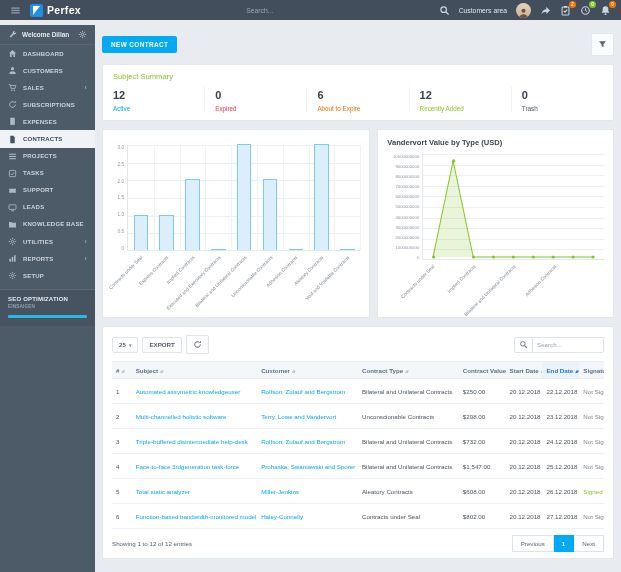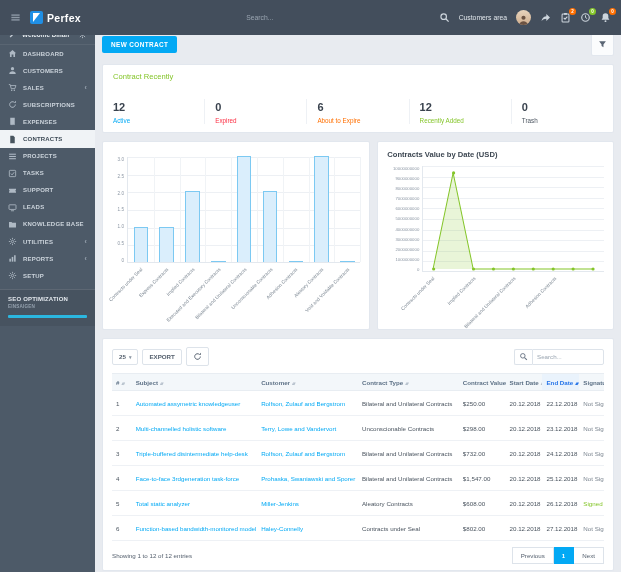--- a/index.html
+++ b/index.html
@@ -1,20 +1,20 @@
 <!DOCTYPE html>
 <html><head>
 <meta charset="utf-8">
 <style>
   * { margin:0; padding:0; box-sizing:border-box; }
   html,body { width:621px; height:572px; overflow:hidden; }
   body { font-family:"Liberation Sans",sans-serif; background:#e8ebf0; position:relative; color:#4a545f; }
 
   
-  .navbar { position:absolute; top:0; left:0; right:0; height:35px; background:#434e5c;
+  .navbar { position:absolute; top:0; left:0; right:0; height:20px; background:#434e5c;
             display:flex; align-items:center; padding:0 10px; z-index:30; }
   .nav-left { display:flex; align-items:center; gap:9px; }
   .hamburger { color:#8e99a6; cursor:pointer; display:flex; }
   .brand { display:flex; align-items:center; gap:4px; }
   .brand-mark { width:13px; height:13px; border-radius:2px; background:#1f8fe5; position:relative; overflow:hidden; }
   .brand-mark:before { content:""; position:absolute; left:3px; top:2px; border-left:7px solid #fff;
                        border-bottom:9px solid transparent; }
   .brand-name { color:#fff; font-size:10.5px; font-weight:bold; letter-spacing:.3px; }
   .nav-search { flex:1; display:flex; justify-content:center; }
   .nav-search input { background:transparent; border:none; outline:none; color:#aab4bf; font-size:6.8px;
@@ -55,21 +55,21 @@
   .top-toolbar { display:flex; justify-content:space-between; align-items:center; margin-bottom:8px; }
   .btn-primary { background:#03a9f4; color:#fff; border:none; font-size:6.4px; font-weight:bold;
                  letter-spacing:.4px; padding:5px 9px; border-radius:2px; cursor:pointer; font-family:inherit; }
   .btn-filter { background:#fbfcfd; border:1px solid #e2e7ee; border-radius:2px; padding:3px 6px;
                 color:#5a6574; cursor:pointer; display:flex; align-items:center; }
 
   
   .summary { padding:7px 0 8px; }
   .summary-title { color:#84c529; font-size:7.6px; padding:0 10px; }
   .stats { display:flex; margin-top:6px; }
-  .stat { flex:1; padding:2px 10px 0; border-left:1px solid #eef1f5;margin-top:12px; }
+  .stat { flex:1; padding:2px 10px 0; border-left:1px solid #eef1f5; }
   .stat:first-child { border-left:none; }
   .stat-value { font-size:11px; font-weight:bold; color:#39424e; }
   .stat-label { font-size:6.3px; margin-top:4px; cursor:pointer; }
 
   
   .charts-row { display:flex; gap:7px; margin-top:8px; }
   .chart-panel { padding:8px 9px; height:189px; }
   .chart-panel.left { width:52.4%; }
   .chart-panel.right { flex:1; }
   .chart-title { font-size:7.6px; color:#3d4752; font-weight:bold; }
@@ -365,21 +365,21 @@
   <div class="top-toolbar">
     <button class="btn-primary">NEW CONTRACT</button>
     <button class="btn-filter">
       <span><svg width="9" height="9" viewBox="0 0 16 16">
             <path d="M2 2.4h12L9.7 7.9v5l-3.4-2.1V7.9z" fill="currentColor"></path>
           </svg></span>
     </button>
   </div>
 
   <div class="panel summary">
-    <div class="summary-title">Contract Recently</div>
+    <div class="summary-title">Subject Summary</div>
     <div class="stats" id="stats-row">
         <div class="stat">
           <div class="stat-value">12</div>
           <div class="stat-label" style="color: rgb(3, 169, 244);">Active</div>
         </div>
         <div class="stat">
           <div class="stat-value">0</div>
           <div class="stat-label" style="color: rgb(252, 45, 66);">Expired</div>
         </div>
         <div class="stat">
@@ -444,21 +444,21 @@
               <span class="xlabel" style="left: calc(50% - 74px);">Bilateral and Unilateral Contracts</span>
               <span class="xlabel" style="left: calc(61.1111% - 74px);">Unconscionable Contracts</span>
               <span class="xlabel" style="left: calc(72.2222% - 74px);">Adhesion Contracts</span>
               <span class="xlabel" style="left: calc(83.3333% - 74px);">Aleatory Contracts</span>
               <span class="xlabel" style="left: calc(94.4444% - 74px);">Void and Voidable Contracts</span>
             </div>
         </div>
       </div>
     </div>
     <div class="panel chart-panel right">
-      <div class="chart-title">Contracts Value by Date (USD)</div>
+      <div class="chart-title">Vandervort Value by Type (USD)</div>
       <div class="chart-body">
         <div class="yaxis line-y" id="line-yaxis">
             <span>10000000000</span>
             <span>9000000000</span>
             <span>8000000000</span>
             <span>7000000000</span>
             <span>6000000000</span>
             <span>5000000000</span>
             <span>4000000000</span>
             <span>3000000000</span>

